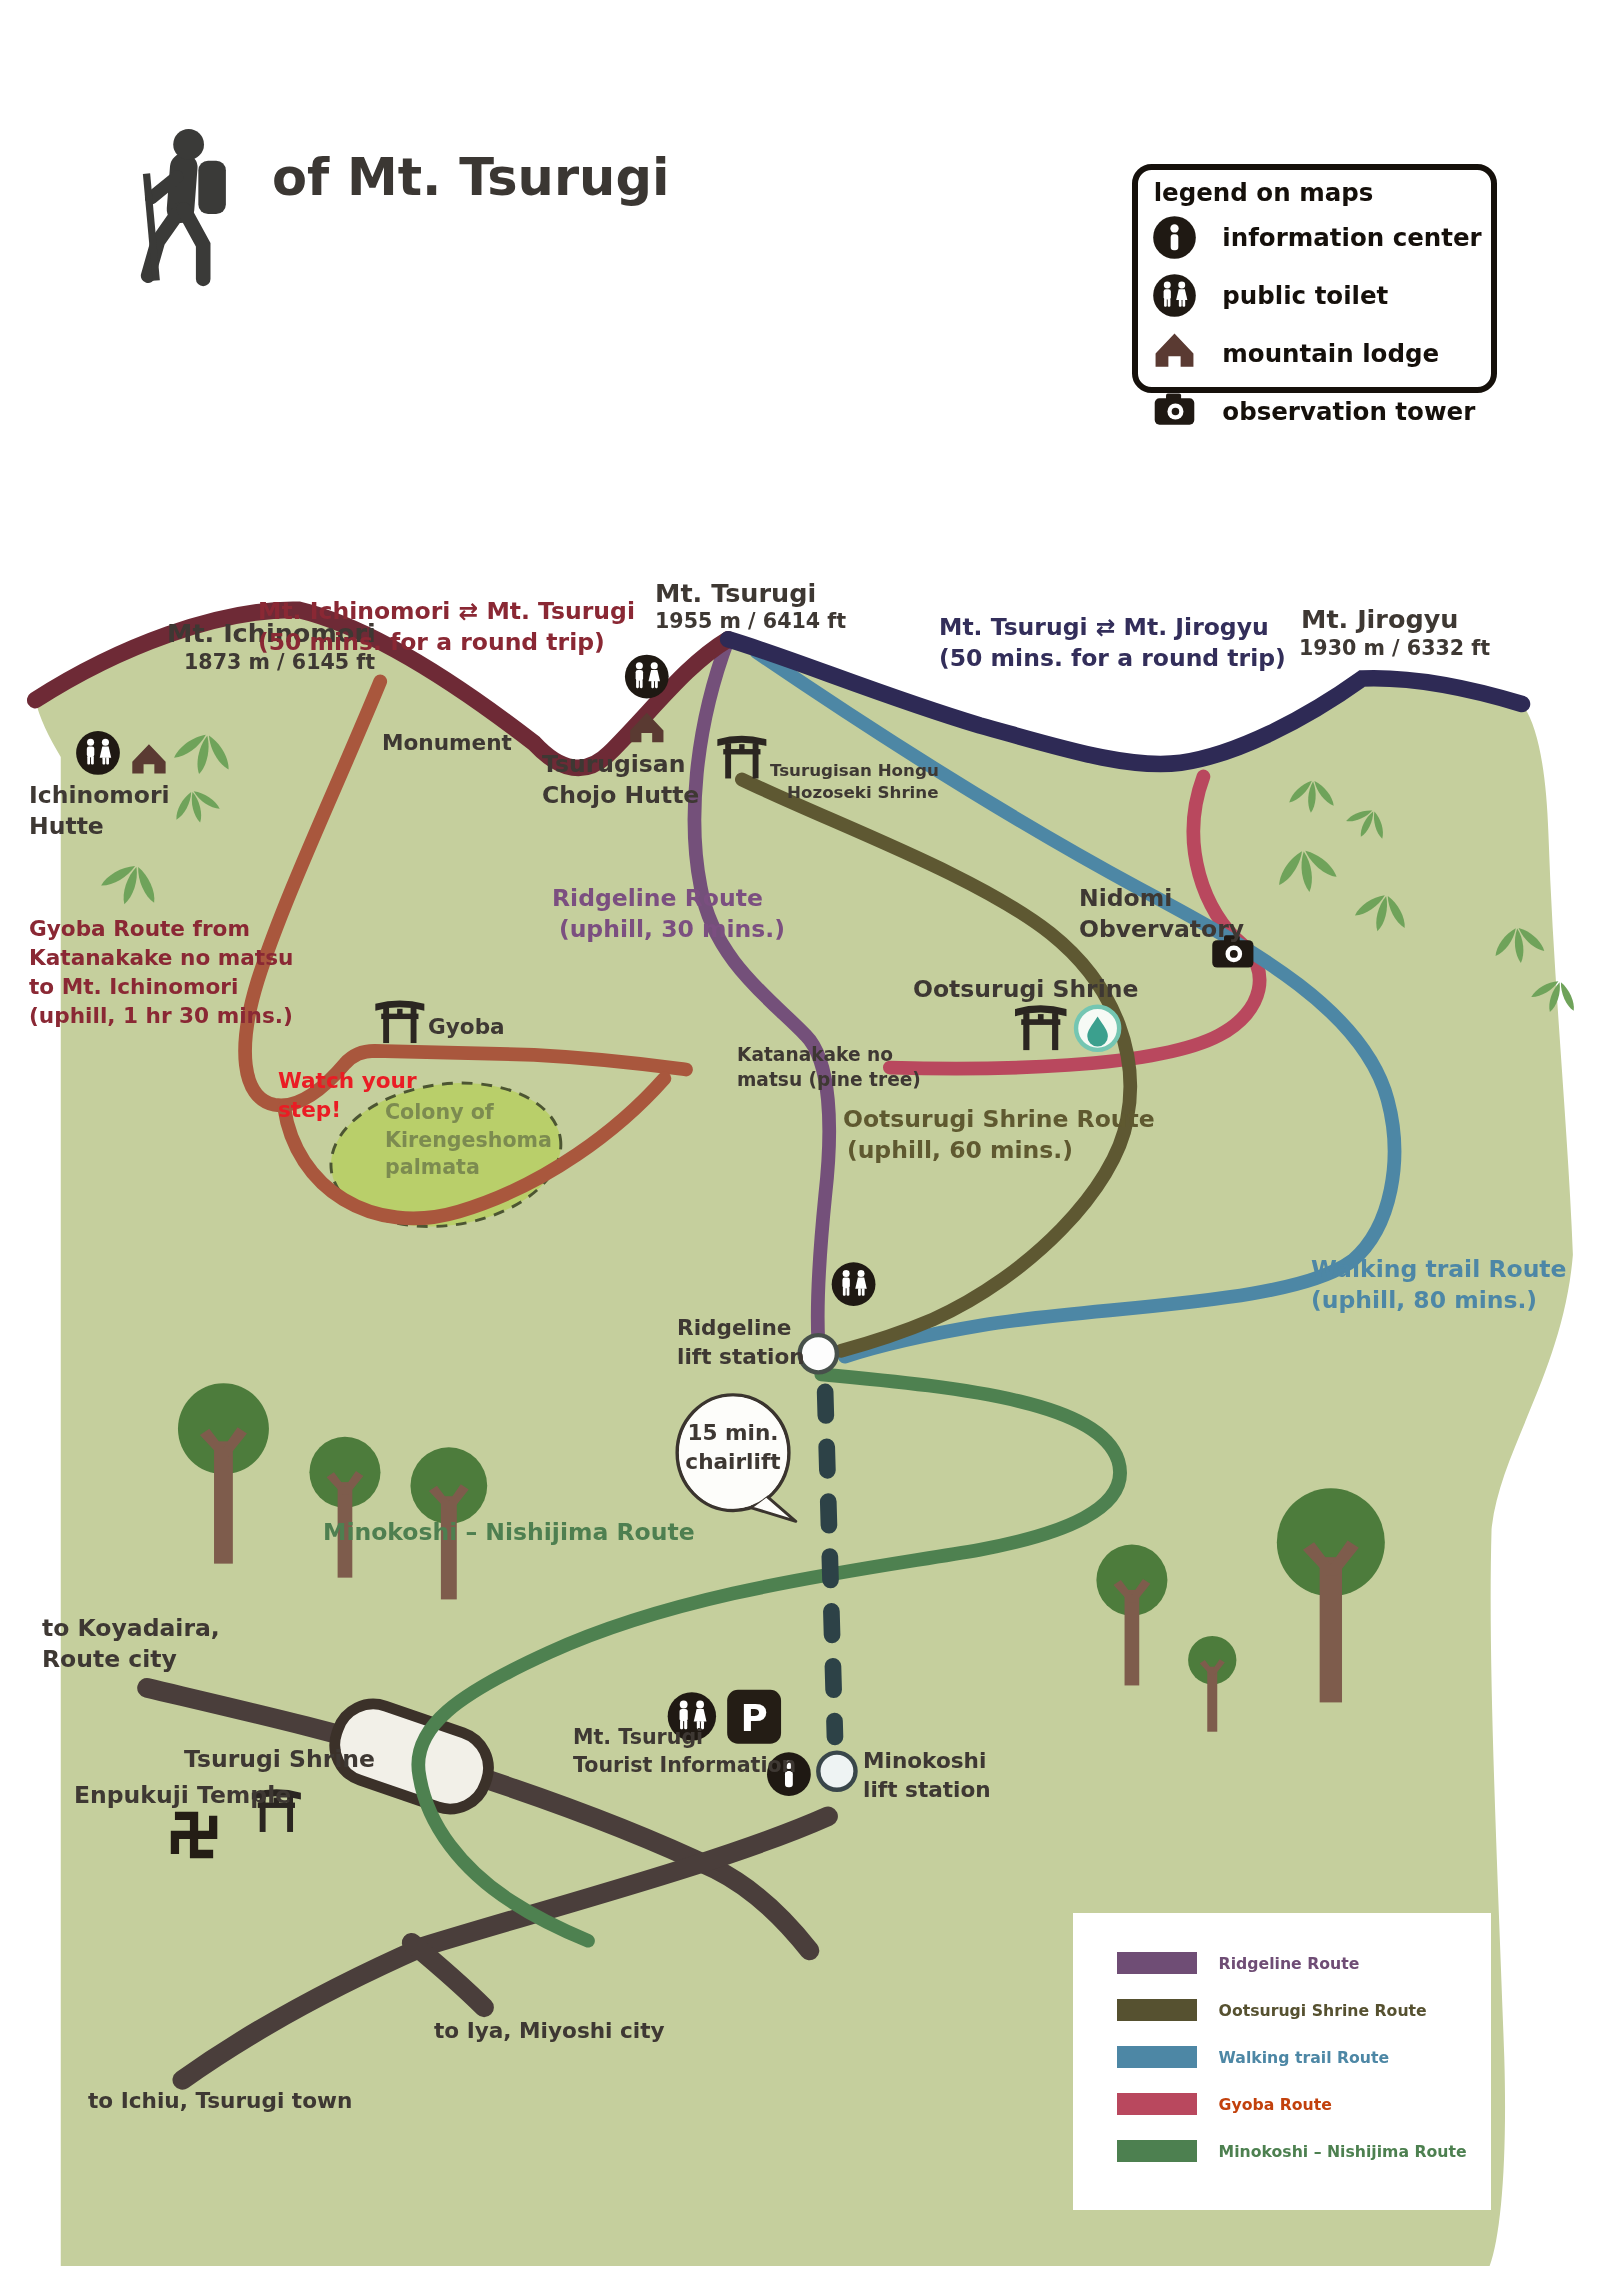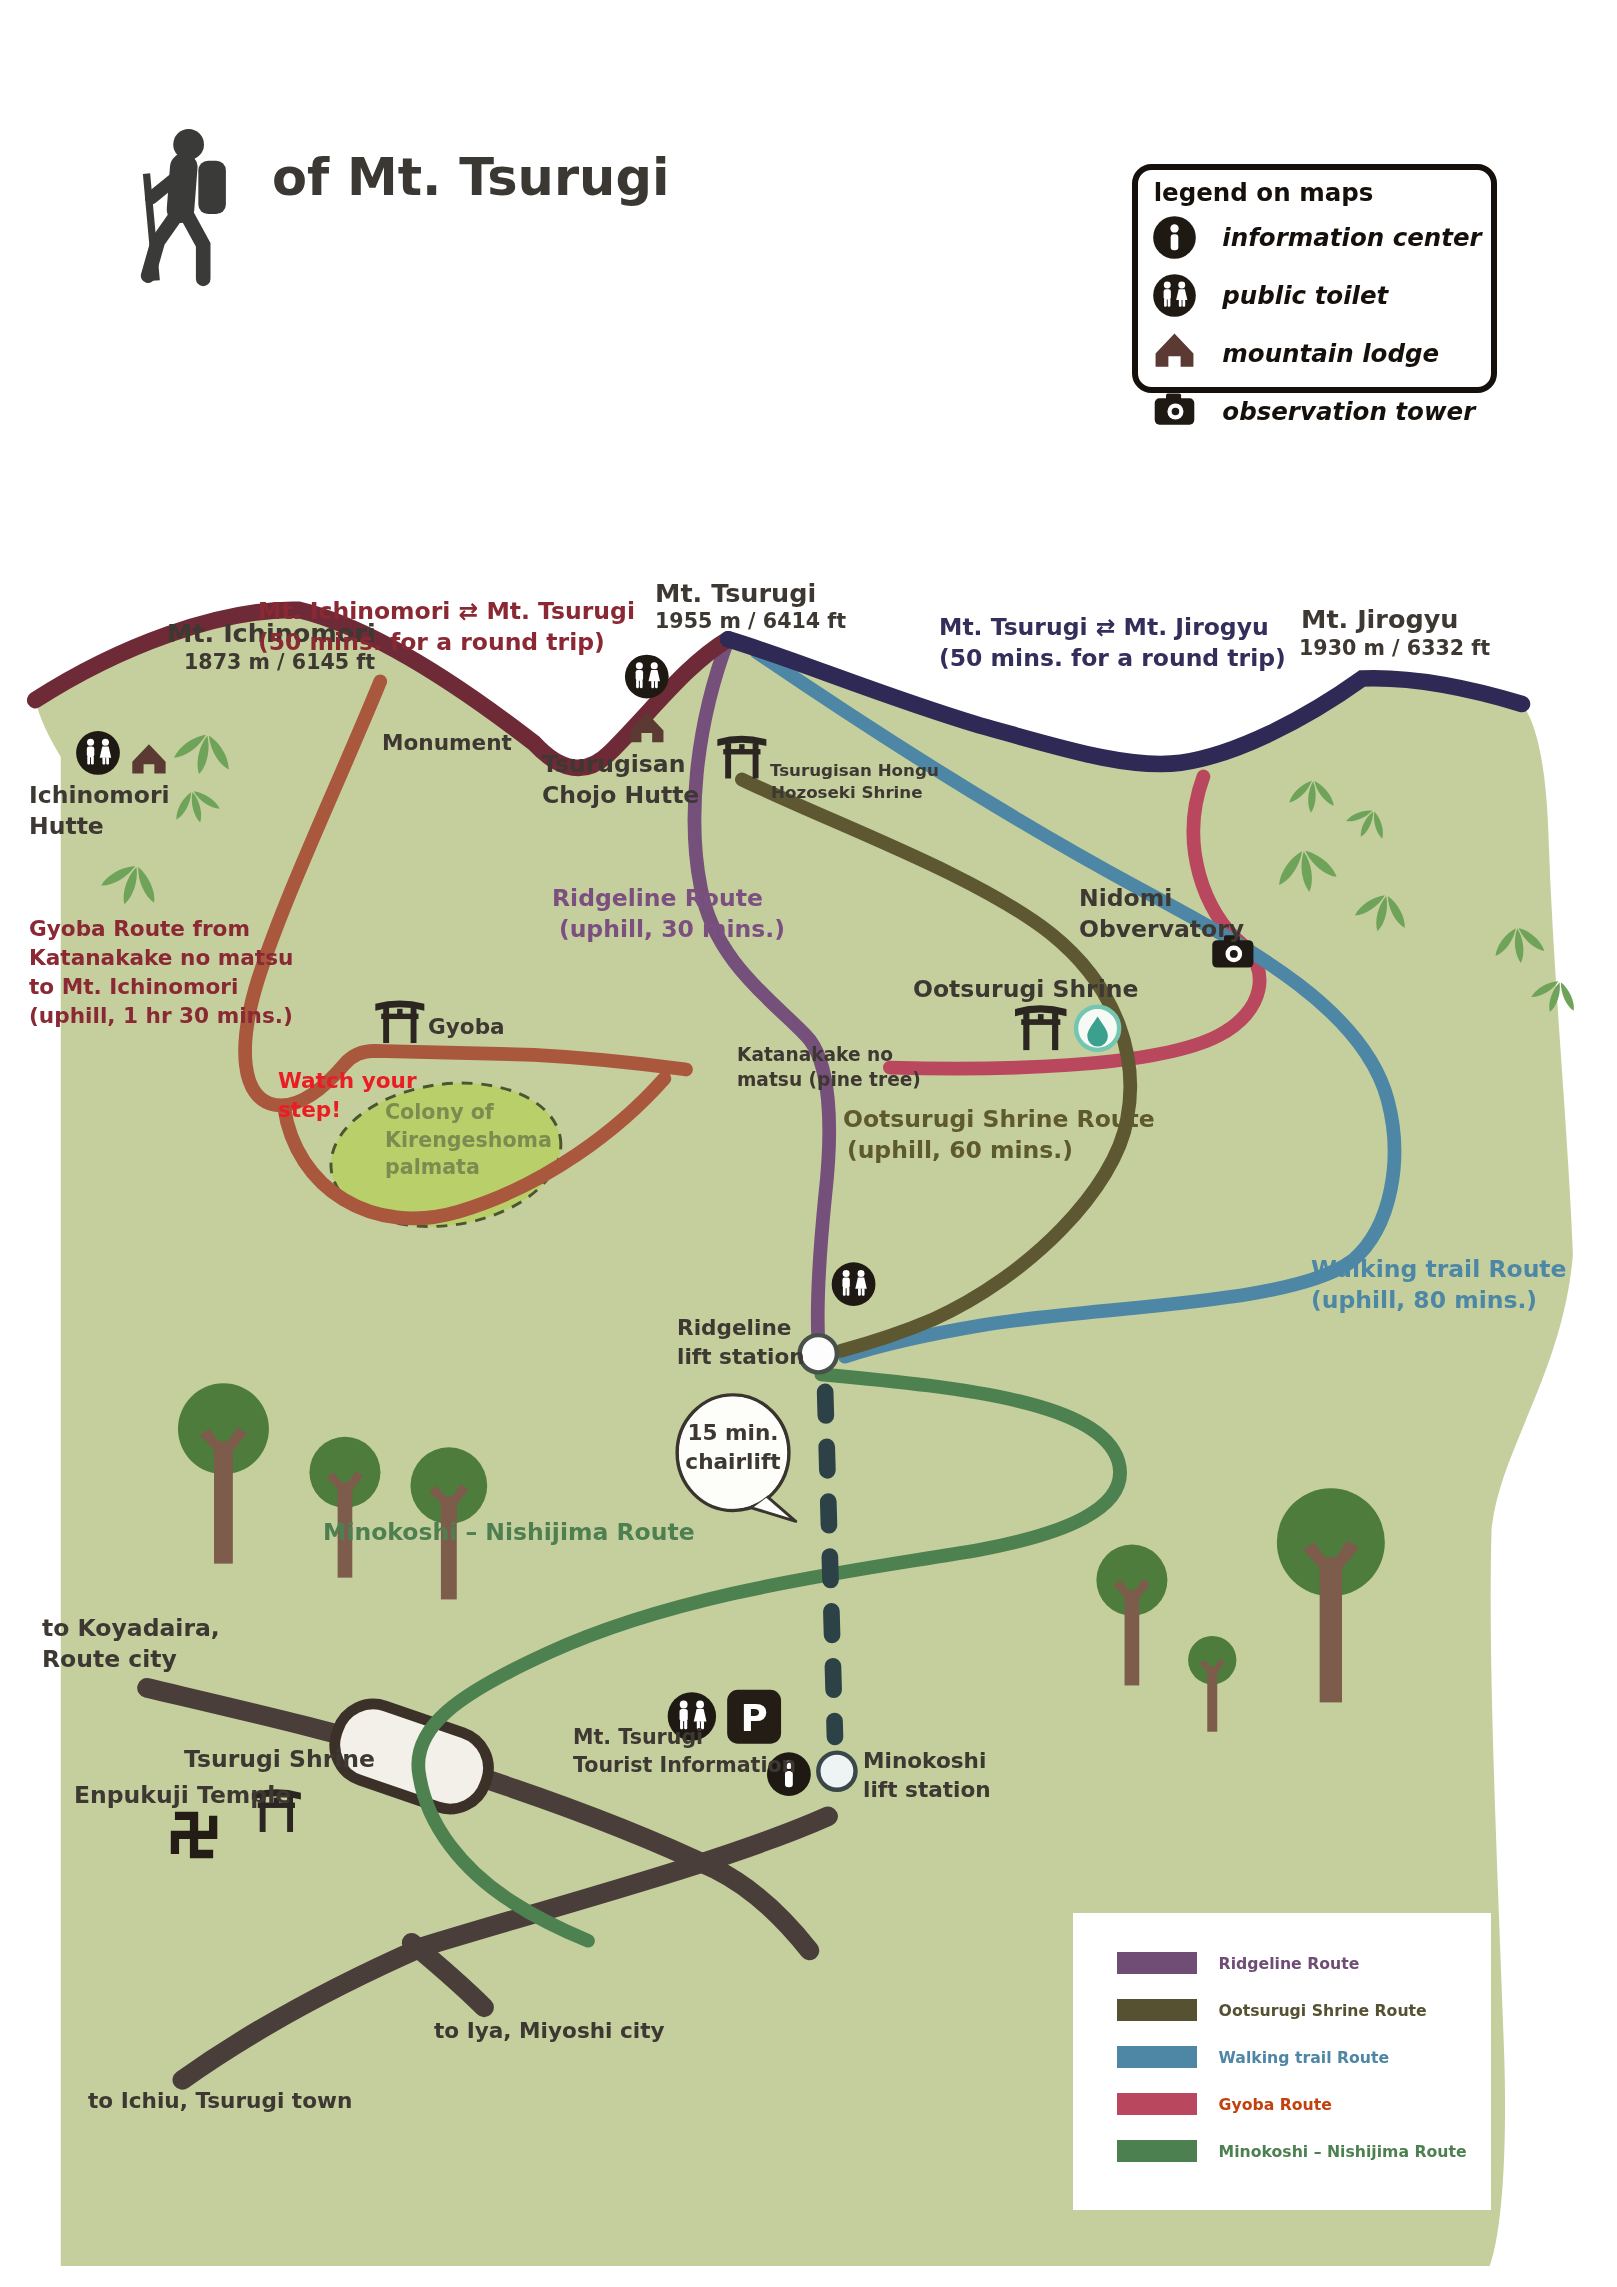--- a/index.html
+++ b/index.html
@@ -17,21 +17,21 @@
   
   #title-block{position:absolute;left:272px;top:145px;font-weight:700;color:#3b3733;
                font-size:51px;line-height:1.3;}
   #hiker{position:absolute;left:106px;top:125px;}
 
   
   #legend-box{position:absolute;left:1132px;top:164px;width:365px;height:229px;
               background:#ffffff;border:6.9px solid #15100b;border-radius:19.6px;
               box-sizing:border-box;}
   #legend-box .legend-title{font-weight:700;font-size:24.5px;color:#15100b;margin:7.8px 0 2px 15.7px;}
-  .legend-item{display:flex;align-items:center;height:58px;padding-left:11.8px;font-style:italic;}
+  .legend-item{display:flex;align-items:center;height:58px;padding-left:11.8px;}
   .legend-item svg{width:49px;height:49px;flex:0 0 49px;}
   .legend-item span{margin-left:23.5px;font-weight:700;font-size:24.5px;color:#15100b;}
 
   
   #route-legend{position:absolute;left:1073px;top:1913px;width:418px;height:297px;
                 background:#ffffff;box-sizing:border-box;padding-top:26.5px;}
   .rl-row{display:flex;align-items:center;height:47px;}
   .rl-swatch{width:80px;height:21.6px;margin-left:44px;flex:0 0 80px;}
   .rl-row span{margin-left:21.6px;font-weight:700;font-size:15.7px;}
   .sw-ridgeline{background:#6f4d75}.sw-ootsurugi{background:#565130}
@@ -277,21 +277,21 @@
   <div>Ichinomori</div>
   <div>Hutte</div>
 </div>
 <div class="lbl s22" style="left:382px;top:729px">Monument</div>
 <div class="lbl s24" style="left:542px;top:749px">
   <div>Tsurugisan</div>
   <div>Chojo Hutte</div>
 </div>
 <div class="lbl s17" style="left:770px;top:759px">
   <div>Tsurugisan Hongu</div>
-  <div style="margin-left:1px">Hozoseki Shrine</div>
+  <div style="margin-left:17px">Hozoseki Shrine</div>
 </div>
 <div class="lbl s22" style="left:428px;top:1013px">Gyoba</div>
 <div class="lbl s22 red" style="left:278px;top:1067px">
   <div>Watch your</div>
   <div>step!</div>
 </div>
 <div class="lbl s21 colonyc" style="left:385px;top:1099px">
   <div>Colony of</div>
   <div>Kirengeshoma</div>
   <div>palmata</div>

